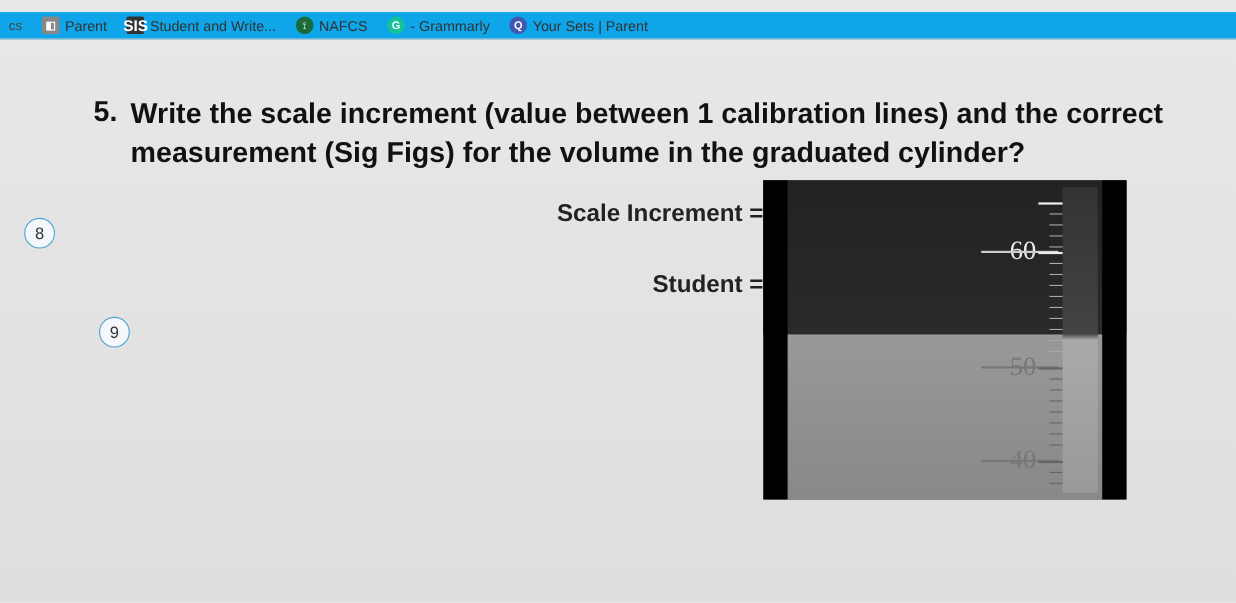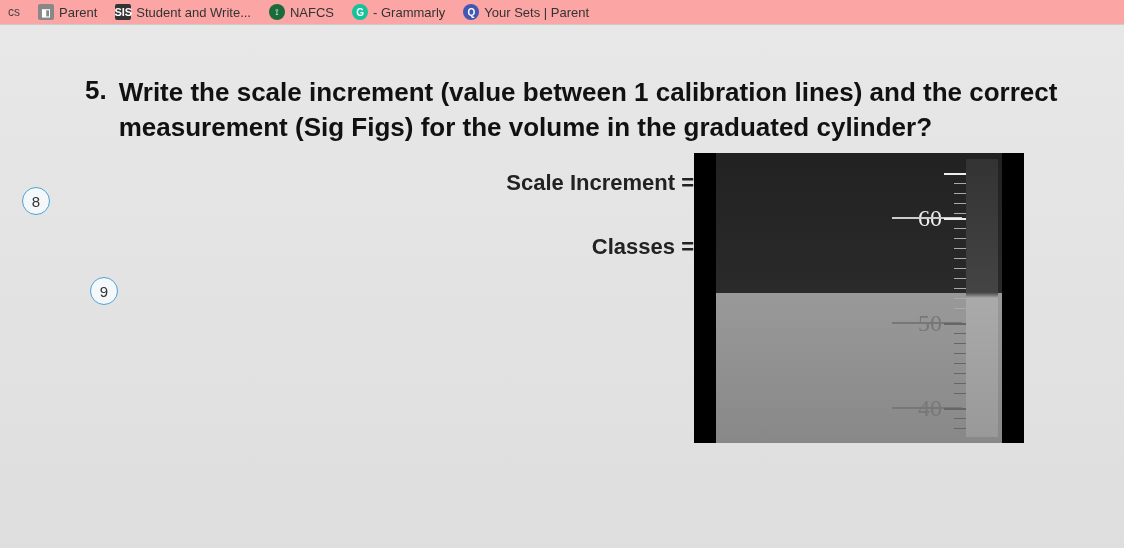--- a/index.html
+++ b/index.html
@@ -9,43 +9,44 @@
       font-family: Arial, Helvetica, sans-serif;
       background: linear-gradient(to bottom, #e8e8e8 0%, #dedede 100%);
       overflow: hidden;
       position: relative;
     }
     .bookmarks-bar {
       display: flex;
       align-items: center;
       gap: 18px;
       padding: 4px 8px;
-      background: #fca5a5;
+      background: #0ea5e9;
       border-bottom: 1px solid #ccc;
       font-size: 13px;
       color: #333;
+      margin-top: 11px;
     }
     .bookmark-item {
       display: flex;
       align-items: center;
       gap: 5px;
       cursor: pointer;
     }
     .bm-icon {
       width: 16px;
       height: 16px;
       display: inline-flex;
       align-items: center;
       justify-content: center;
       font-size: 10px;
       border-radius: 2px;
     }
     .bm-cs { font-size: 12px; color: #444; }
     .bm-classes { background: #888; color: #fff; font-weight: bold; }
-    .bm-sis { background: #333; color: #fff; font-size: 11px; font-weight: bold; }
+    .bm-sis { background: #333; color: #fff; font-size: 14px; font-weight: bold; }
     .bm-nafcs { background: #1a6b3a; color: #fff; border-radius: 50%; font-size: 9px; }
     .bm-grammarly { background: #15c39a; color: #fff; border-radius: 50%; font-weight: bold; }
     .bm-quizlet { background: #4257b2; color: #fff; border-radius: 50%; font-weight: bold; }
 
     .content {
       padding: 50px 60px 20px 30px;
       position: relative;
     }
     .question-row {
       display: flex;
@@ -201,21 +202,21 @@
 
   <div class="question-row">
     <div class="qnum">5.</div>
     <div class="qtext">Write the scale increment (value between 1 calibration lines) and the correct measurement (Sig Figs) for the volume in the graduated cylinder?</div>
   </div>
 
   <div class="main-layout">
     <div class="left-col">
       <div class="labels">
         <div class="label-line">Scale Increment =</div>
-        <div class="label-line">Classes =</div>
+        <div class="label-line">Student =</div>
       </div>
     </div>
 
     <div class="diagram">
       <div class="top-dark"></div>
       <div class="bottom-light"></div>
       <div class="left-strip"></div>
       <div class="right-strip"></div>
       <div class="ruler"></div>
 

